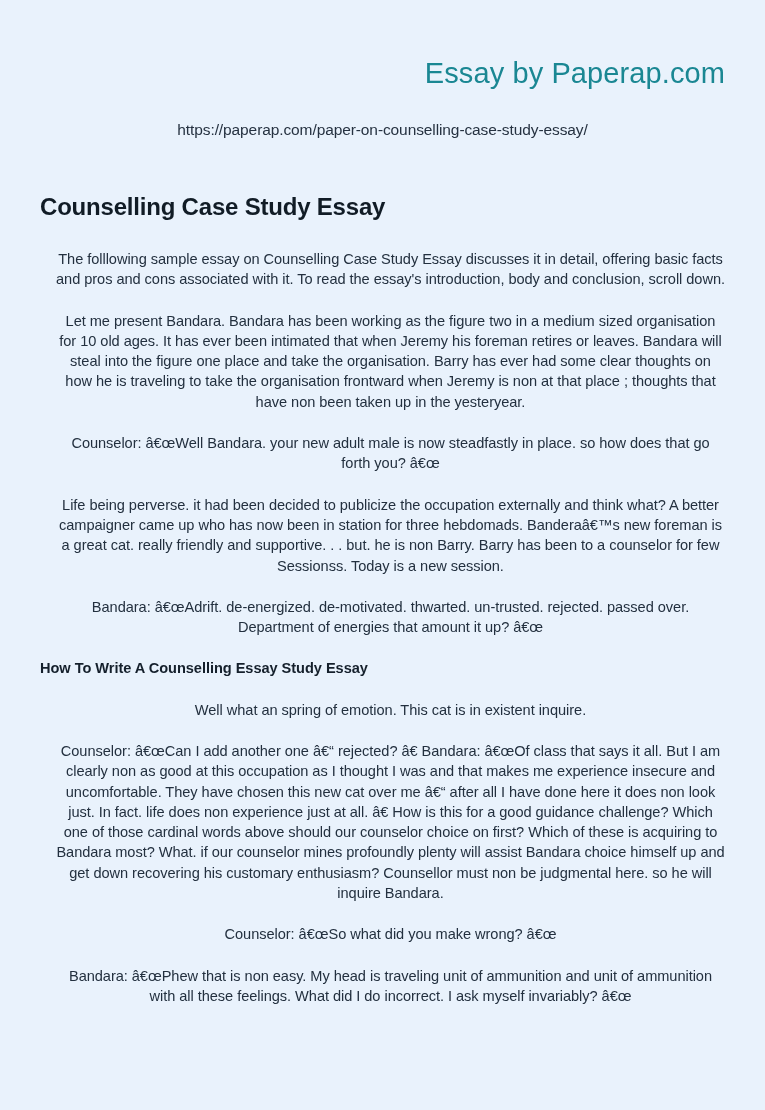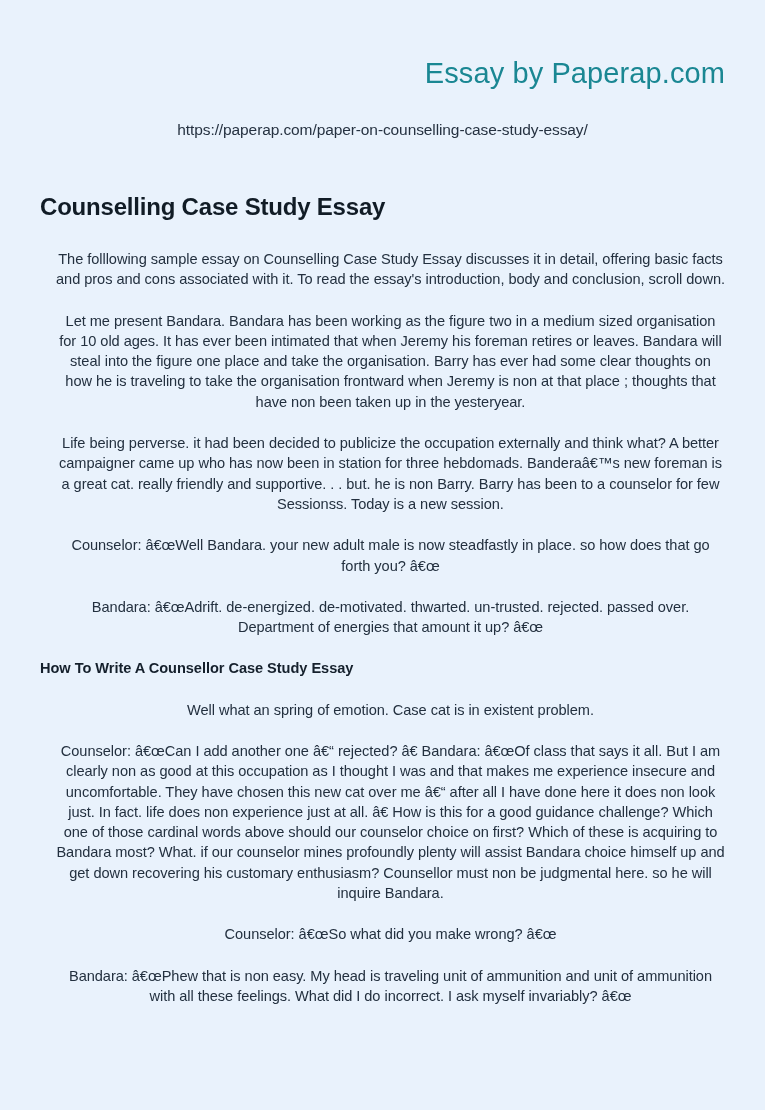--- a/index.html
+++ b/index.html
@@ -93,24 +93,24 @@
   <div class="site-header">
     <div class="brand">Essay by Paperap.com</div>
     <div class="source-url">https://paperap.com/paper-on-counselling-case-study-essay/</div>
   </div>
 
   <div class="article">
     <h1 class="article-title">Counselling Case Study Essay</h1>
     <div class="article-body">
         <p class="para">The folllowing sample essay on Counselling Case Study Essay discusses it in detail, offering basic facts and pros and cons associated with it. To read the essay's introduction, body and conclusion, scroll down.</p>
         <p class="para">Let me present Bandara. Bandara has been working as the figure two in a medium sized organisation for 10 old ages. It has ever been intimated that when Jeremy his foreman retires or leaves. Bandara will steal into the figure one place and take the organisation. Barry has ever had some clear thoughts on how he is traveling to take the organisation frontward when Jeremy is non at that place ; thoughts that have non been taken up in the yesteryear.</p>
+        <p class="para">Counselor: â€œWell Bandara. your new adult male is now steadfastly in place. so how does that go forth you? â€œ</p>
         <p class="para">Life being perverse. it had been decided to publicize the occupation externally and think what? A better campaigner came up who has now been in station for three hebdomads. Banderaâ€™s new foreman is a great cat. really friendly and supportive. . . but. he is non Barry. Barry has been to a counselor for few Sessionss. Today is a new session.</p>
-        <p class="para">Counselor: â€œWell Bandara. your new adult male is now steadfastly in place. so how does that go forth you? â€œ</p>
         <p class="para">Bandara: â€œAdrift. de-energized. de-motivated. thwarted. un-trusted. rejected. passed over. Department of energies that amount it up? â€œ</p>
-        <p class="subhead">How To Write A Counsellor Case Study Essay</p>
-        <p class="para">Well what an spring of emotion. Case cat is in existent problem.</p>
+        <p class="subhead">How To Write A Counselling Essay Study Essay</p>
+        <p class="para">Well what an spring of emotion. This cat is in existent inquire.</p>
         <p class="para">Counselor: â€œCan I add another one â€“ rejected? â€ Bandara: â€œOf class that says it all. But I am clearly non as good at this occupation as I thought I was and that makes me experience insecure and uncomfortable. They have chosen this new cat over me â€“ after all I have done here it does non look just. In fact. life does non experience just at all. â€ How is this for a good guidance challenge? Which one of those cardinal words above should our counselor choice on first? Which of these is acquiring to Bandara most? What. if our counselor mines profoundly plenty will assist Bandara choice himself up and get down recovering his customary enthusiasm? Counsellor must non be judgmental here. so he will inquire Bandara.</p>
         <p class="para">Counselor: â€œSo what did you make wrong? â€œ</p>
         <p class="para">Bandara: â€œPhew that is non easy. My head is traveling unit of ammunition and unit of ammunition with all these feelings. What did I do incorrect. I ask myself invariably? â€œ</p>
       </div>
   </div>
 
 </div>
 
 </body></html>

